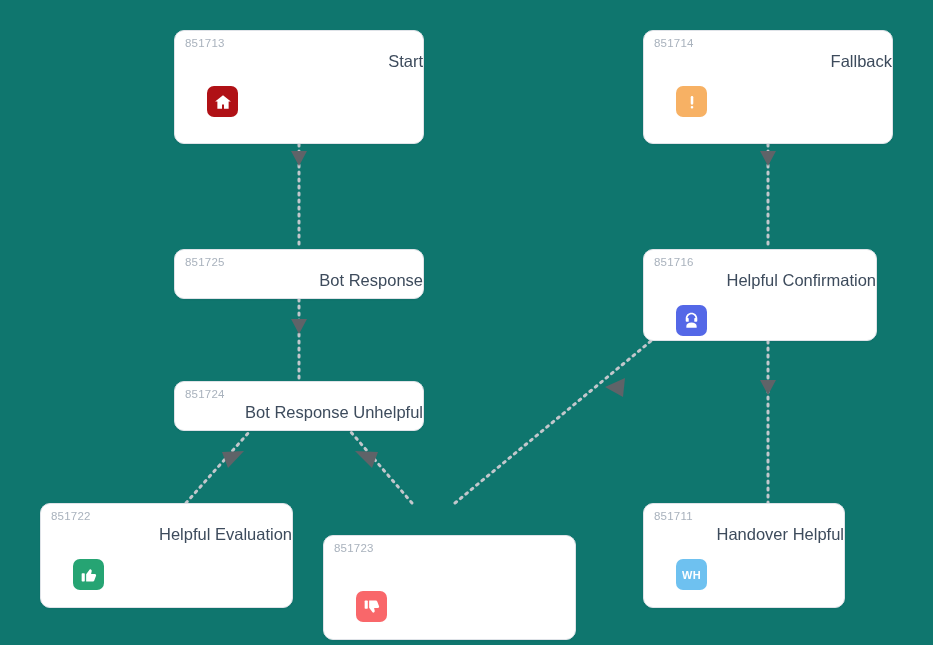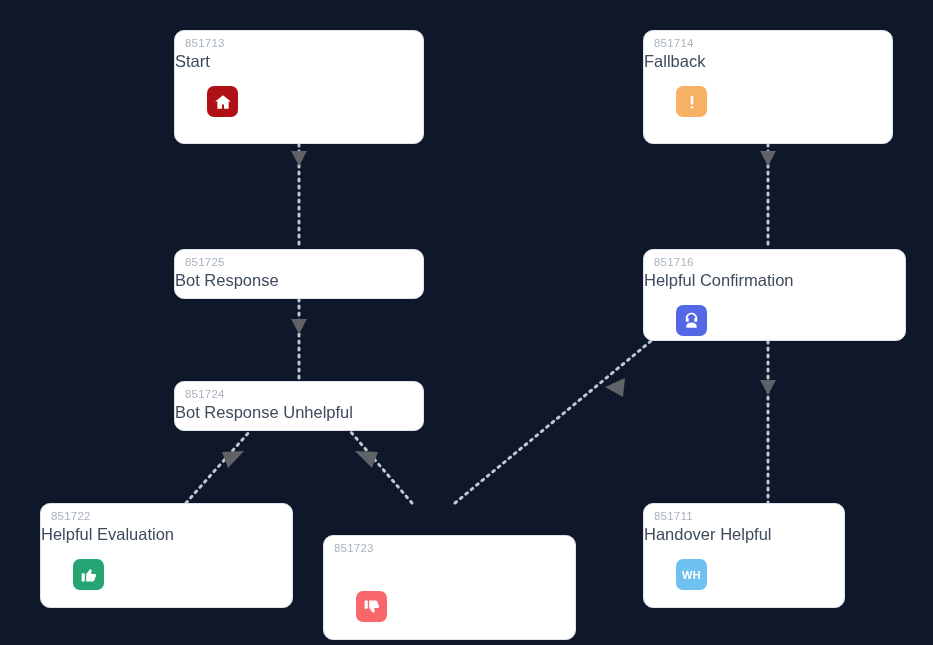--- a/index.html
+++ b/index.html
@@ -10,21 +10,21 @@
     width: 933px;
     height: 645px;
     background: #eff3f7;
     font-family: "Liberation Sans", sans-serif;
     overflow: hidden;
   }
   #canvas {
     position: relative;
     width: 933px;
     height: 645px;
-    background: #0f172a;
+    background: #0f766e;
   }
   #edge-layer {
     position: absolute;
     left: 0;
     top: 0;
     width: 933px;
     height: 645px;
     pointer-events: none;
   }
   .node {
@@ -42,21 +42,21 @@
     font-size: 11.5px;
     color: #a9b2bd;
     letter-spacing: 0.2px;
     line-height: 14px;
   }
   .node-title {
     position: absolute;
     left: 0;
     right: 0;
     top: 19px;
-    text-align: left;
+    text-align: right;
     font-size: 16.5px;
     color: #3d4b5c;
     line-height: 22px;
     white-space: nowrap;
   }
   .node-icon {
     position: absolute;
     left: 32px;
     width: 31px;
     height: 31px;
@@ -137,21 +137,21 @@
         <rect x="10.3" y="17.3" width="3.4" height="3.4" rx="1.5"></rect>
       </svg>
     </div>
   </div>
 
   <div class="node" style="left:174px; top:249px; width:250px; height:50px;">
     <div class="node-id">851725</div>
     <div class="node-title">Bot Response</div>
   </div>
 
-  <div class="node tall" style="left:643px; top:249px; width:263px; height:92px;padding-left:19px;">
+  <div class="node tall" style="left:643px; top:249px; width:234px; height:92px;padding-left:19px;">
     <div class="node-id">851716</div>
     <div class="node-title">Helpful Confirmation</div>
     <div class="node-icon" style="background:#5468e7;">
       <svg width="19" height="19" viewBox="0 0 24 24" fill="#ffffff" aria-hidden="true">
         <path d="M12 2.2c-4.1 0-7.3 3.1-7.3 7v3.1c0 .8.6 1.4 1.4 1.4h1.5c.5 0 .9-.4.9-.9V9.6c0-.5-.4-.9-.9-.9h-.7C7.7 6 9.6 4.2 12 4.2s4.3 1.8 5.1 4.5h-.7c-.5 0-.9.4-.9.9v3.2c0 .5.4.9.9.9h1.5c.8 0 1.4-.6 1.4-1.4V9.2c0-3.9-3.2-7-7.3-7z"></path>
         <path d="M12 14.6c-3.6 0-6.5 1.9-6.5 4.2v2.4h13v-2.4c0-2.3-2.9-4.2-6.5-4.2z"></path>
       </svg>
     </div>
   </div>
 

